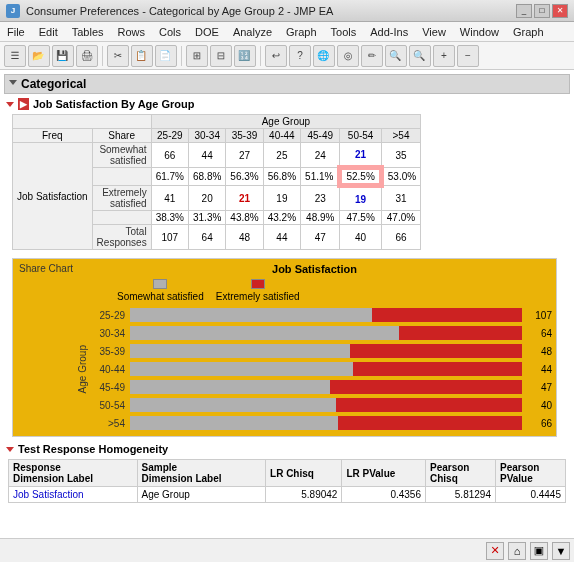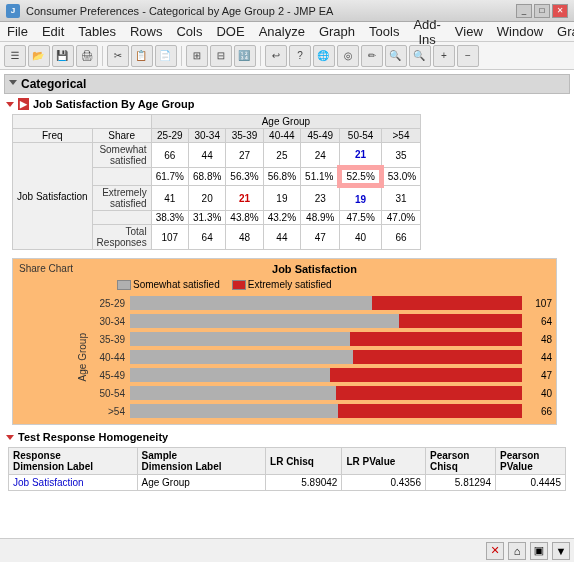--- a/index.html
+++ b/index.html
@@ -50,24 +50,23 @@
     
     .menu-bar {
       background: #f5f5f5;
       border-bottom: 1px solid #ccc;
       display: flex;
       height: 20px;
       align-items: center;
     }
     .menu-item {
       padding: 2px 7px;
-      font-size: 13px;
+      font-size: 11px;
       cursor: pointer;
       color: #222;
-      text-align: center;
     }
 
     
     .toolbar {
       background: #f5f5f5;
       border-bottom: 1px solid #ccc;
       display: flex;
       align-items: center;
       height: 28px;
       padding: 2px 4px;
@@ -152,25 +151,26 @@
       border: 1px solid #ccc;
       text-align: center;
       font-weight: normal;
     }
 
     
     .share-chart-container {
       margin: 6px 0 6px 8px;
       border: 1px solid #ccc;
       padding: 4px;
-      background: #fdba74;
+      background: #eab308;
     }
     .legend-item {
       display: flex; align-items: center; gap: 2px;
       font-size: 10px;
+      flex-direction: column;
     }
     .legend-box {
       width: 14px; height: 10px;
       border: 1px solid #888;
     }
     .bar-row {
       display: flex;
       align-items: center;
       height: 18px;
       gap: 2px;

